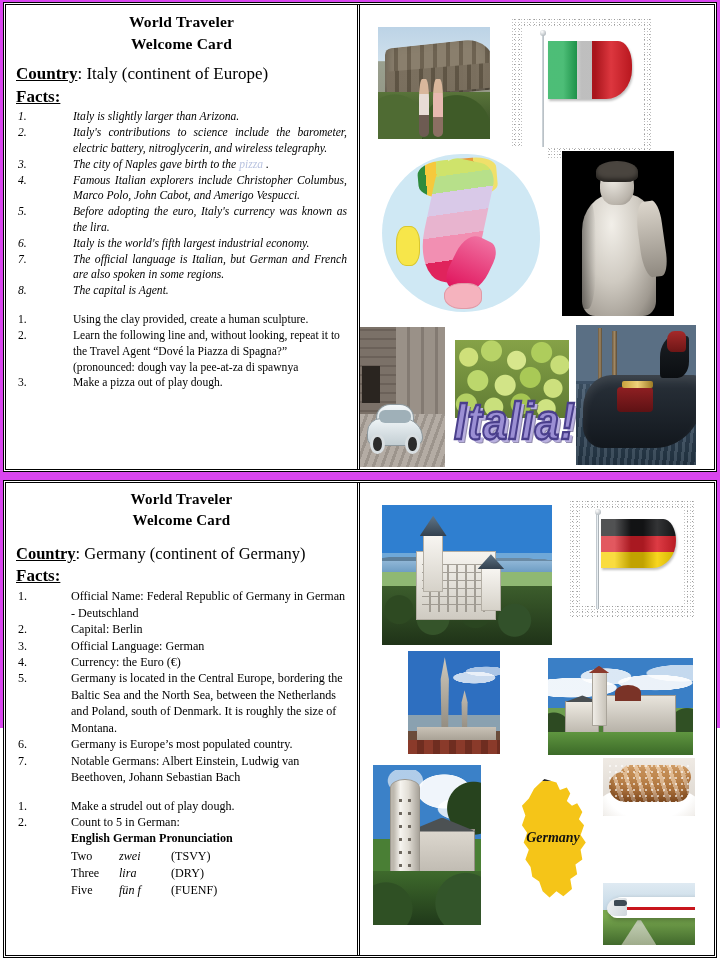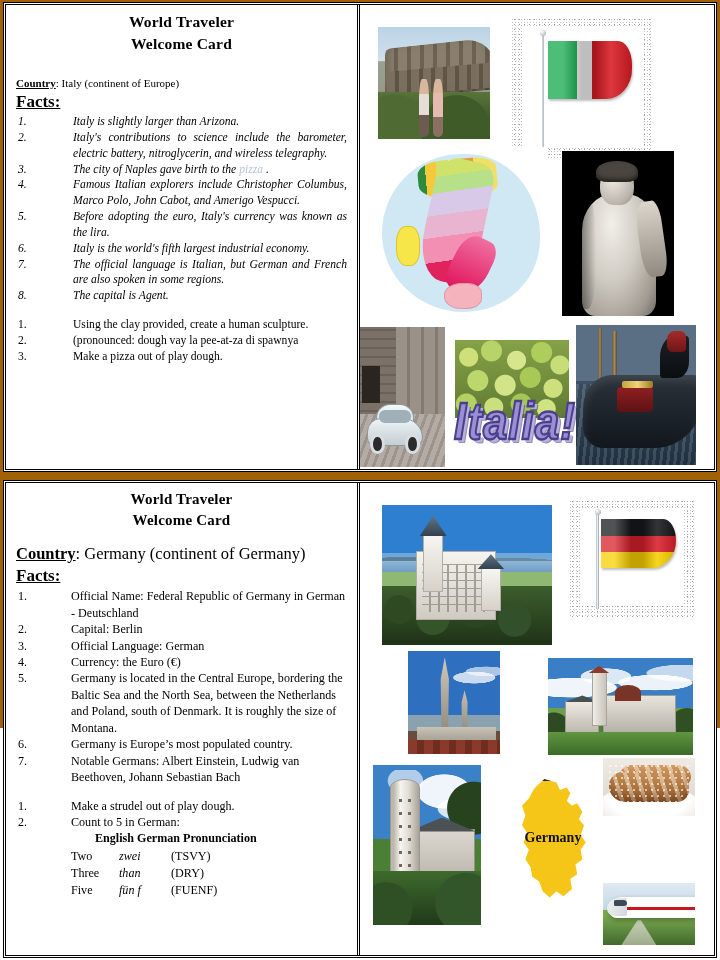--- a/index.html
+++ b/index.html
@@ -13,21 +13,21 @@
     font-family: "Liberation Serif", "DejaVu Serif", serif;
     color: #000;
     overflow: hidden;
   }
 
   .page {
     width: 720px;
     height: 728px;
     position: relative;
     box-sizing: border-box;
-    background: #a16207;
+    background: #d946ef;
   }
 
   
   .card {
     position: absolute;
     left: 3px;
     box-sizing: border-box;
     border: 3px double #000;
     background: #fff;
     display: flex;
@@ -56,23 +56,23 @@
   .card-title {
     text-align: center;
     font-weight: bold;
     font-size: 15.5px;
     line-height: 1.42;
     letter-spacing: .2px;
   }
   .card--germany .card-title { font-size: 15px; }
 
   .country-line {
-    font-size: 11px;
+    font-size: 17px;
     line-height: 1.35;
-    margin-top: 21px;
+    margin-top: 8px;
     white-space: nowrap;
   }
   .card--germany .country-line { font-size: 16.5px; margin-top: 11px; }
   .country-line .lbl {
     font-weight: bold;
     text-decoration: underline;
   }
   .facts-hd {
     font-size: 17px;
     font-weight: bold;
@@ -138,21 +138,21 @@
   .gtable {
     margin-top: 1px;
     font-size: 12.1px;
     line-height: 1.38;
     border-collapse: collapse;
   }
   .gtable td { padding: 0 0 0 0; vertical-align: top; white-space: nowrap; }
   .gtable td.c1 { width: 48px; }
   .gtable td.c2 { width: 52px; font-style: italic; }
   .gtable td.c3 { width: 80px; }
-  .gtable-hd { font-weight: bold; font-size: 12.1px; line-height: 1.4; margin-left: 24px; }
+  .gtable-hd { font-weight: bold; font-size: 12.1px; line-height: 1.4; }
 
   
   .pic {
     position: absolute;
     overflow: hidden;
     background: #cfcfcf;
   }
 
   
   .colosseum { background: linear-gradient(#bcd3e6 0%, #cfe0ec 30%, #9aa08f 31%, #8d8f7d 100%); }
@@ -567,21 +567,21 @@
     background: radial-gradient(circle at 12% 70%, #2f5024 0 26px, transparent 27px),
                 radial-gradient(circle at 86% 60%, #33552a 0 30px, transparent 31px),
                 linear-gradient(#3e6a2c,#20391a);
   }
   .lichtt .foliage2 {
     position:absolute; right:0; top:6%; width:34%; height:52%;
     background: radial-gradient(circle at 80% 40%, #27431e 0 26px, transparent 27px);
   }
 
   
-  .demap { background:#fff; }
+  .demap { background:#fff;font-style:italic; }
   .demap .shape {
     position:absolute; left:6%; right:6%; top:3%; bottom:3%;
     background:#f6c game; 
   }
   .demap .shape {
     background:#F5C518;
     border:2px solid #2a2a2a;
     clip-path: polygon(
       40% 0%, 54% 3%, 58% 9%, 66% 7%, 70% 12%, 66% 18%, 72% 22%,
       78% 20%, 84% 27%, 80% 33%, 86% 38%, 82% 46%, 88% 52%, 82% 58%,
@@ -707,20 +707,21 @@
         <li>
             <span>The capital is Agent.</span>
           </li>
       </ol>
 
       <div class="challenges-block">
 
         <ol class="numlist chal-list">
           <li><span>Using the clay provided, create a human sculpture.</span></li>
           <li>
+            <span>Learn the following line and, without looking, repeat it to the Travel Agent  “Dové la Piazza di Spagna?”</span>
             <span class="sub-line">(pronounced:  dough vay la pee-at-za di spawnya</span>
           </li>
           <li><span>Make a pizza out of play dough.</span></li>
         </ol>
       </div>
     </div>
 
     <div class="card-media">
 
       <div class="pic colosseum" style="left:18px; top:22px; width:112px; height:112px;">
@@ -823,21 +824,21 @@
             <span class="gtable-hd sub-line">English German Pronunciation</span>
             <table class="gtable">
               <tbody>
                 <tr>
                   <td class="c1">Two</td>
                   <td class="c2">zwei</td>
                   <td class="c3">(TSVY)</td>
                 </tr>
                 <tr>
                   <td class="c1">Three</td>
-                  <td class="c2">than</td>
+                  <td class="c2">lira</td>
                   <td class="c3">(DRY)</td>
                 </tr>
                 <tr>
                   <td class="c1">Five</td>
                   <td class="c2">fün f</td>
                   <td class="c3">(FUENF)</td>
                 </tr>
               </tbody>
             </table>
           </li>

